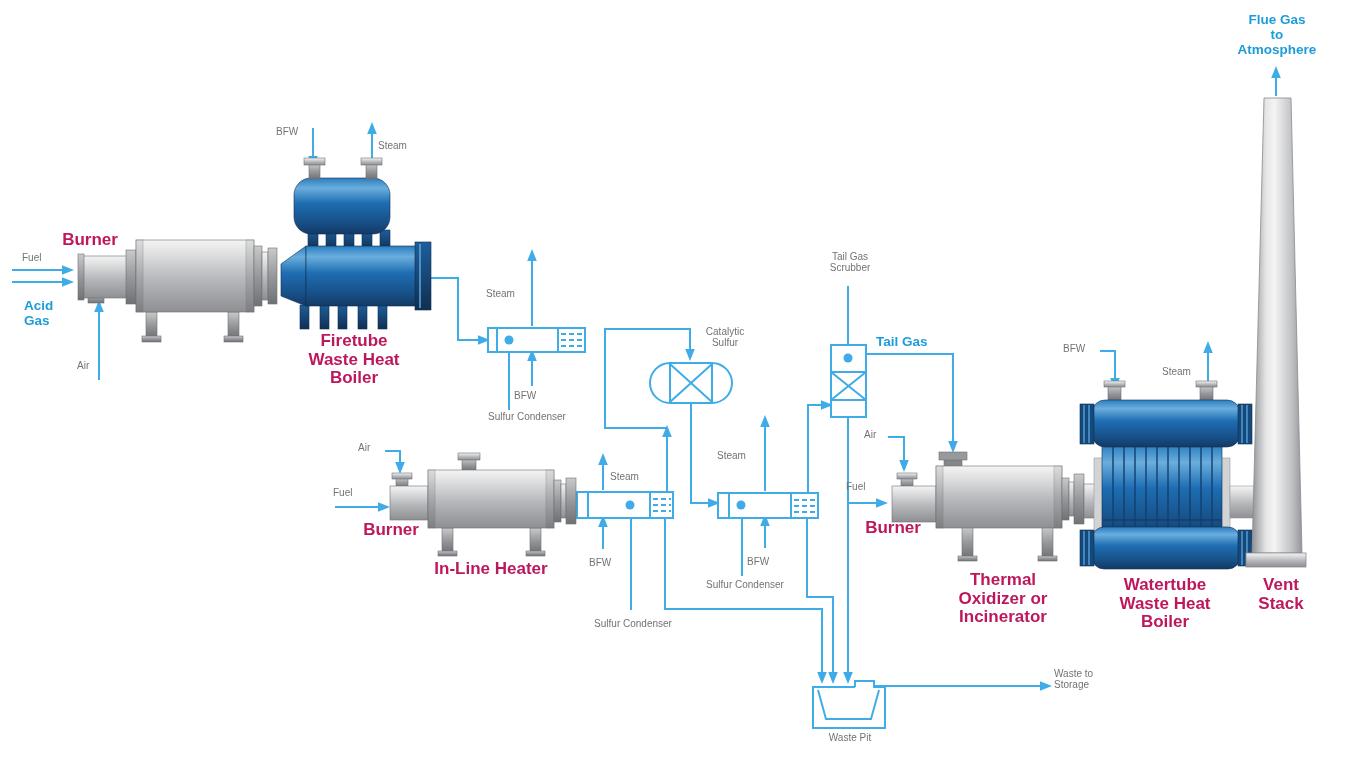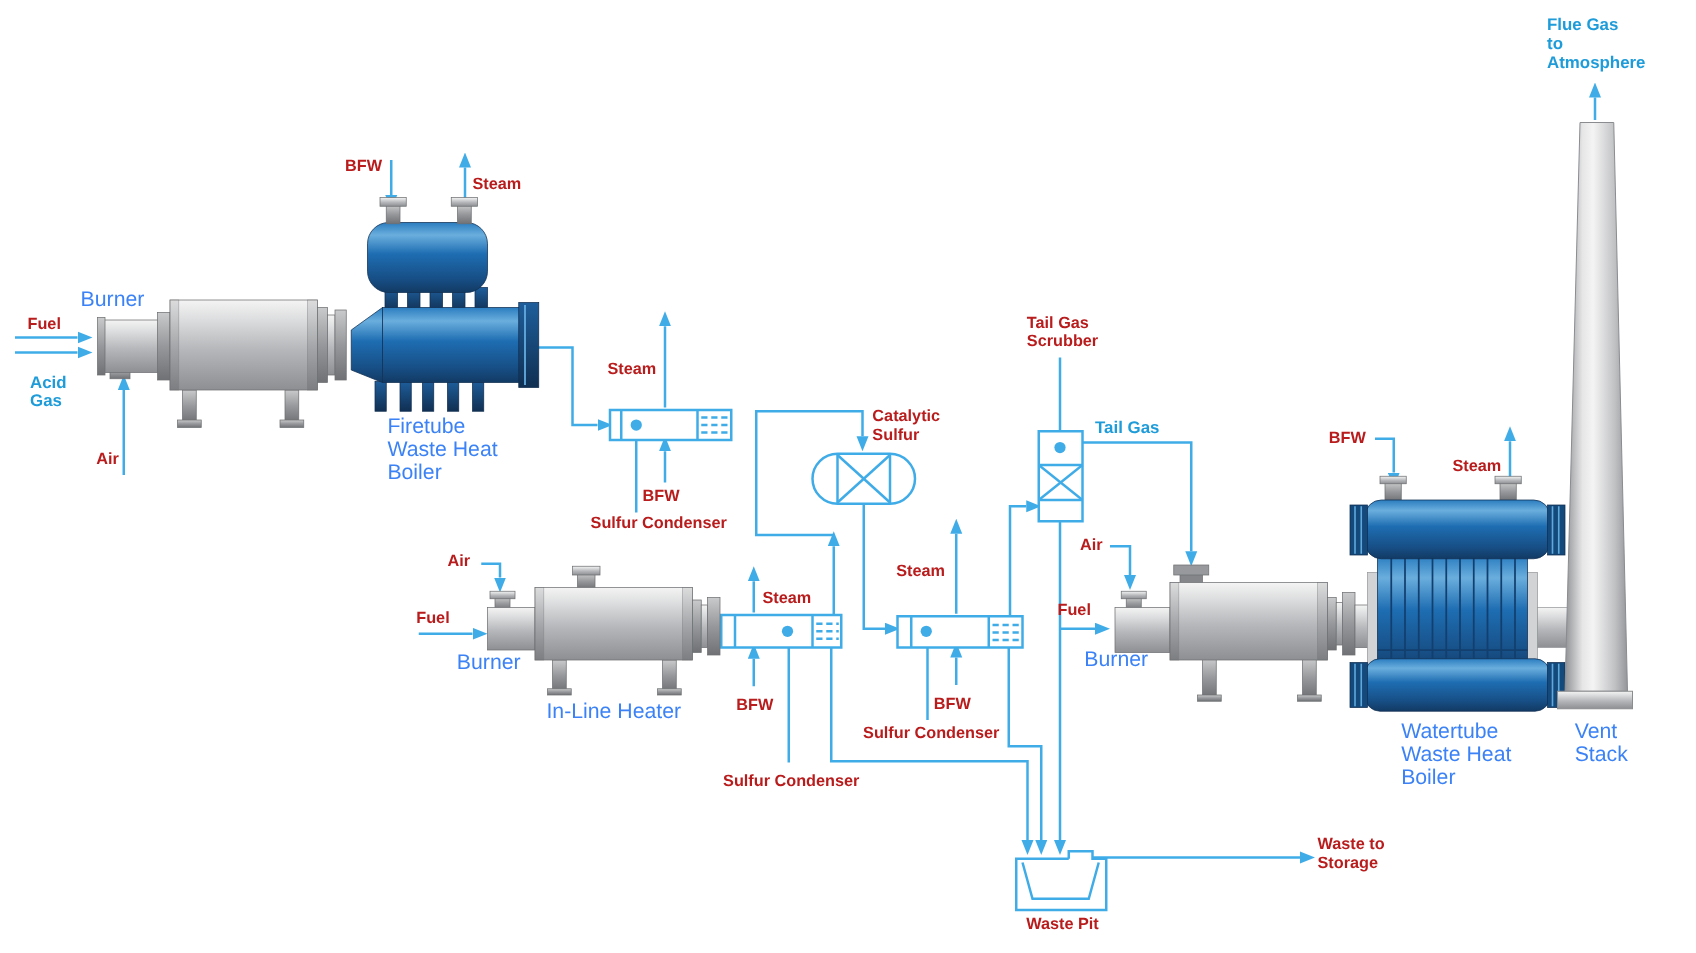--- a/index.html
+++ b/index.html
@@ -1,23 +1,23 @@
 <!DOCTYPE html>
 <html><head>
 <meta charset="utf-8">
 <style>
   html,body{margin:0;padding:0;background:#fff;}
   #canvas{position:relative;width:1357px;height:762px;background:#ffffff;overflow:hidden;
           font-family:"Liberation Sans", sans-serif;}
   #art{position:absolute;left:0;top:0;}
   .lbl{position:absolute;white-space:pre-line;line-height:1.12;}
-  .lb{color:#b91c1c;font-size:13px;font-weight:bold;}
+  .lb{color:#737373;font-size:10px;font-weight:normal;}
   .lbb{color:#1E9CD9;font-size:13.5px;font-weight:bold;}
-  .leq{color:#3b82f6;font-size:17px;font-weight:normal;text-align:center;line-height:1.1;}
-  .ctr{transform:translateX(-50%);text-align:left;}
+  .leq{color:#be185d;font-size:17px;font-weight:bold;text-align:center;line-height:1.1;}
+  .ctr{transform:translateX(-50%);text-align:center;}
 </style>
 </head>
 <body>
 
 <div id="canvas">
 
 <svg id="art" width="1357" height="762" viewBox="0 0 1357 762">
   <defs>
     <marker id="ar" orient="auto" markerUnits="userSpaceOnUse" markerWidth="12" markerHeight="10" refX="0" refY="4" viewBox="0 0 10 8">
       <path d="M0,0 L10,4 L0,8 Z" fill="#3FACE8"></path>
@@ -312,20 +312,23 @@
   <div class="lbl lb" style="left:747px;top:556px">BFW</div>
   <div class="lbl lb ctr" style="left:745px;top:579px">Sulfur Condenser</div>
 
   <div class="lbl lb ctr" style="left:850px;top:251px">Tail Gas
 Scrubber</div>
   <div class="lbl lbb" style="left:876px;top:334px">Tail Gas</div>
 
   <div class="lbl lb" style="left:864px;top:429px">Air</div>
   <div class="lbl lb" style="left:846px;top:481px">Fuel</div>
   <div class="lbl leq ctr" style="left:893px;top:519px">Burner</div>
+  <div class="lbl leq ctr" style="left:1003px;top:571px">Thermal
+Oxidizer or
+Incinerator</div>
 
   <div class="lbl lb" style="left:1063px;top:343px">BFW</div>
   <div class="lbl lb" style="left:1162px;top:366px">Steam</div>
   <div class="lbl leq ctr" style="left:1165px;top:576px">Watertube
 Waste Heat
 Boiler</div>
   <div class="lbl leq ctr" style="left:1281px;top:576px">Vent
 Stack</div>
   <div class="lbl lbb ctr" style="left:1277px;top:12px">Flue Gas
 to

